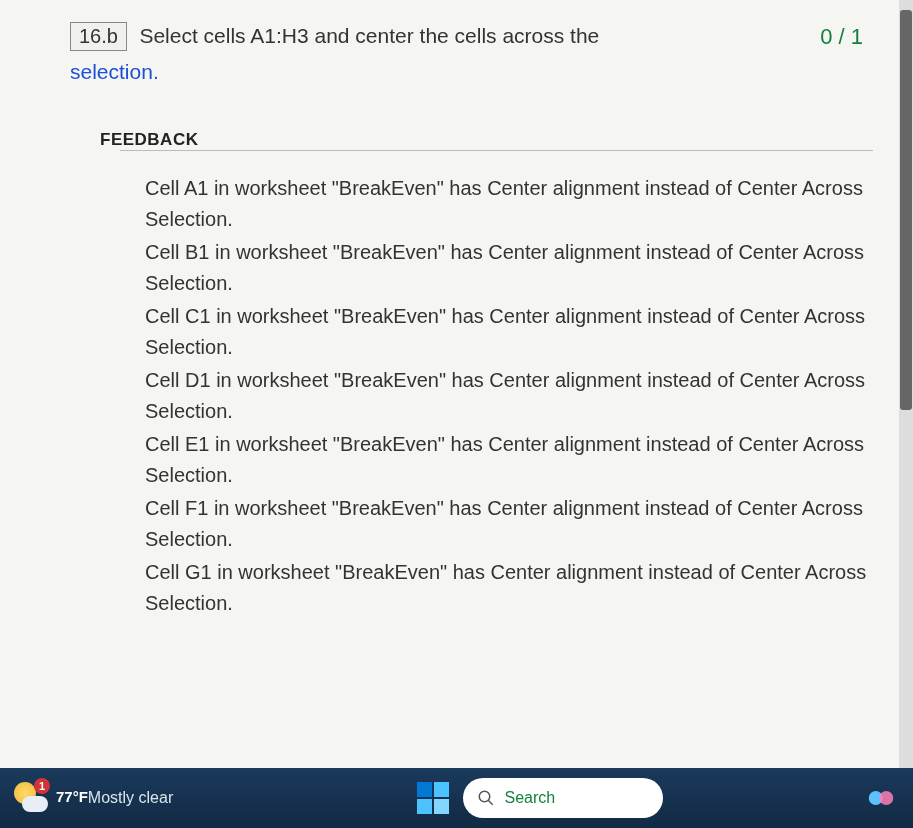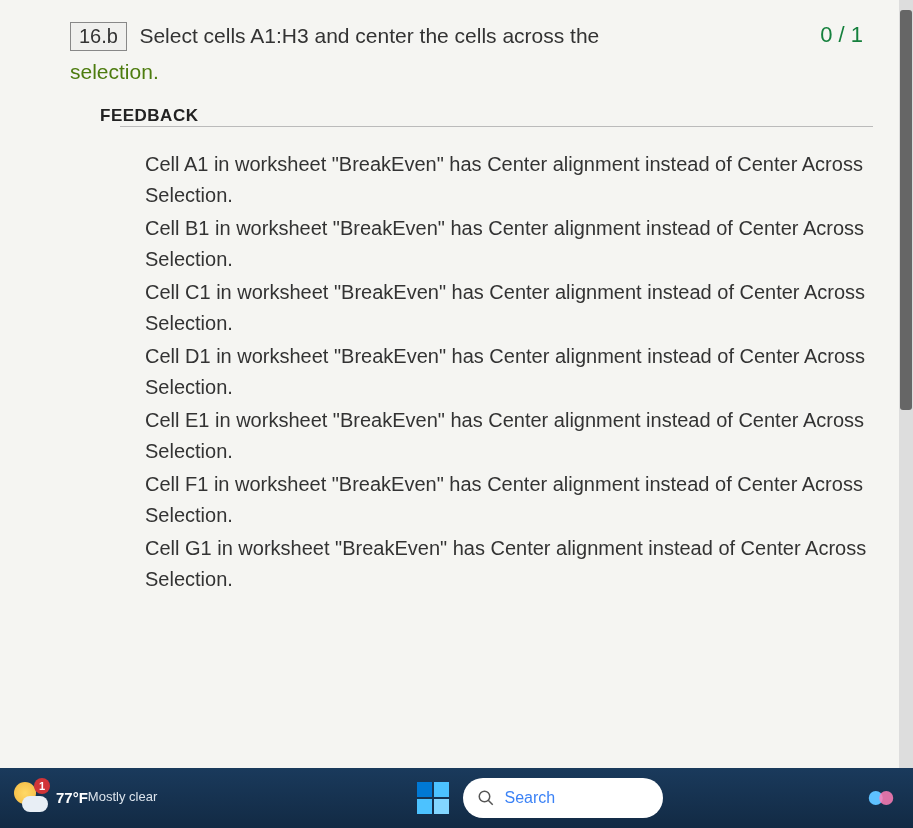--- a/index.html
+++ b/index.html
@@ -14,21 +14,21 @@
     .content-area {
       background: #f5f5f2;
       padding: 20px 40px 20px 70px;
       height: calc(100% - 60px);
       position: relative;
       overflow: hidden;
     }
     .question-header {
       display: flex;
       justify-content: space-between;
-      align-items: flex-start;
+      align-items: center;
       margin-bottom: 8px;
     }
     .question-id-box {
       display: inline-block;
       border: 1px solid #888;
       padding: 2px 8px;
       font-size: 20px;
       color: #333;
       background: #f0f0ee;
       margin-right: 8px;
@@ -44,22 +44,22 @@
     }
     .score {
       font-size: 22px;
       color: #15803d;
       white-space: nowrap;
       padding-top: 2px;
       padding-right: 10px;
     }
     .question-text-cont {
       font-size: 21px;
-      color: #4d7c0f;
-      margin-bottom: 22px;
+      color: #1d4ed8;
+      margin-bottom: 46px;
     }
     .feedback-section {
       margin-left: 30px;
     }
     .feedback-heading {
       font-size: 17px;
       font-weight: bold;
       color: #222;
       letter-spacing: 0.5px;
     }
@@ -153,21 +153,21 @@
     .weather-text {
       display: flex;
       flex-direction: row;
       line-height: 1.2;
     }
     .weather-temp {
       font-size: 15px;
       font-weight: 600;
     }
     .weather-desc {
-      font-size: 13px;
+      font-size: 16px;
       color: #dce4ec;
     }
     .taskbar-center {
       position: absolute;
       left: 50%;
       transform: translateX(-40px);
       display: flex;
       align-items: center;
       gap: 14px;
     }
@@ -199,21 +199,21 @@
       cursor: text;
     }
     .search-icon-svg {
       width: 18px;
       height: 18px;
       stroke: #555;
       fill: none;
       stroke-width: 2;
     }
     .search-text {
-      color: #3b82f6;
+      color: #15803d;
       font-size: 16px;
     }
     .copilot-icon {
       position: absolute;
       right: 18px;
       width: 28px;
       height: 28px;
     }
   </style>
 </head>

